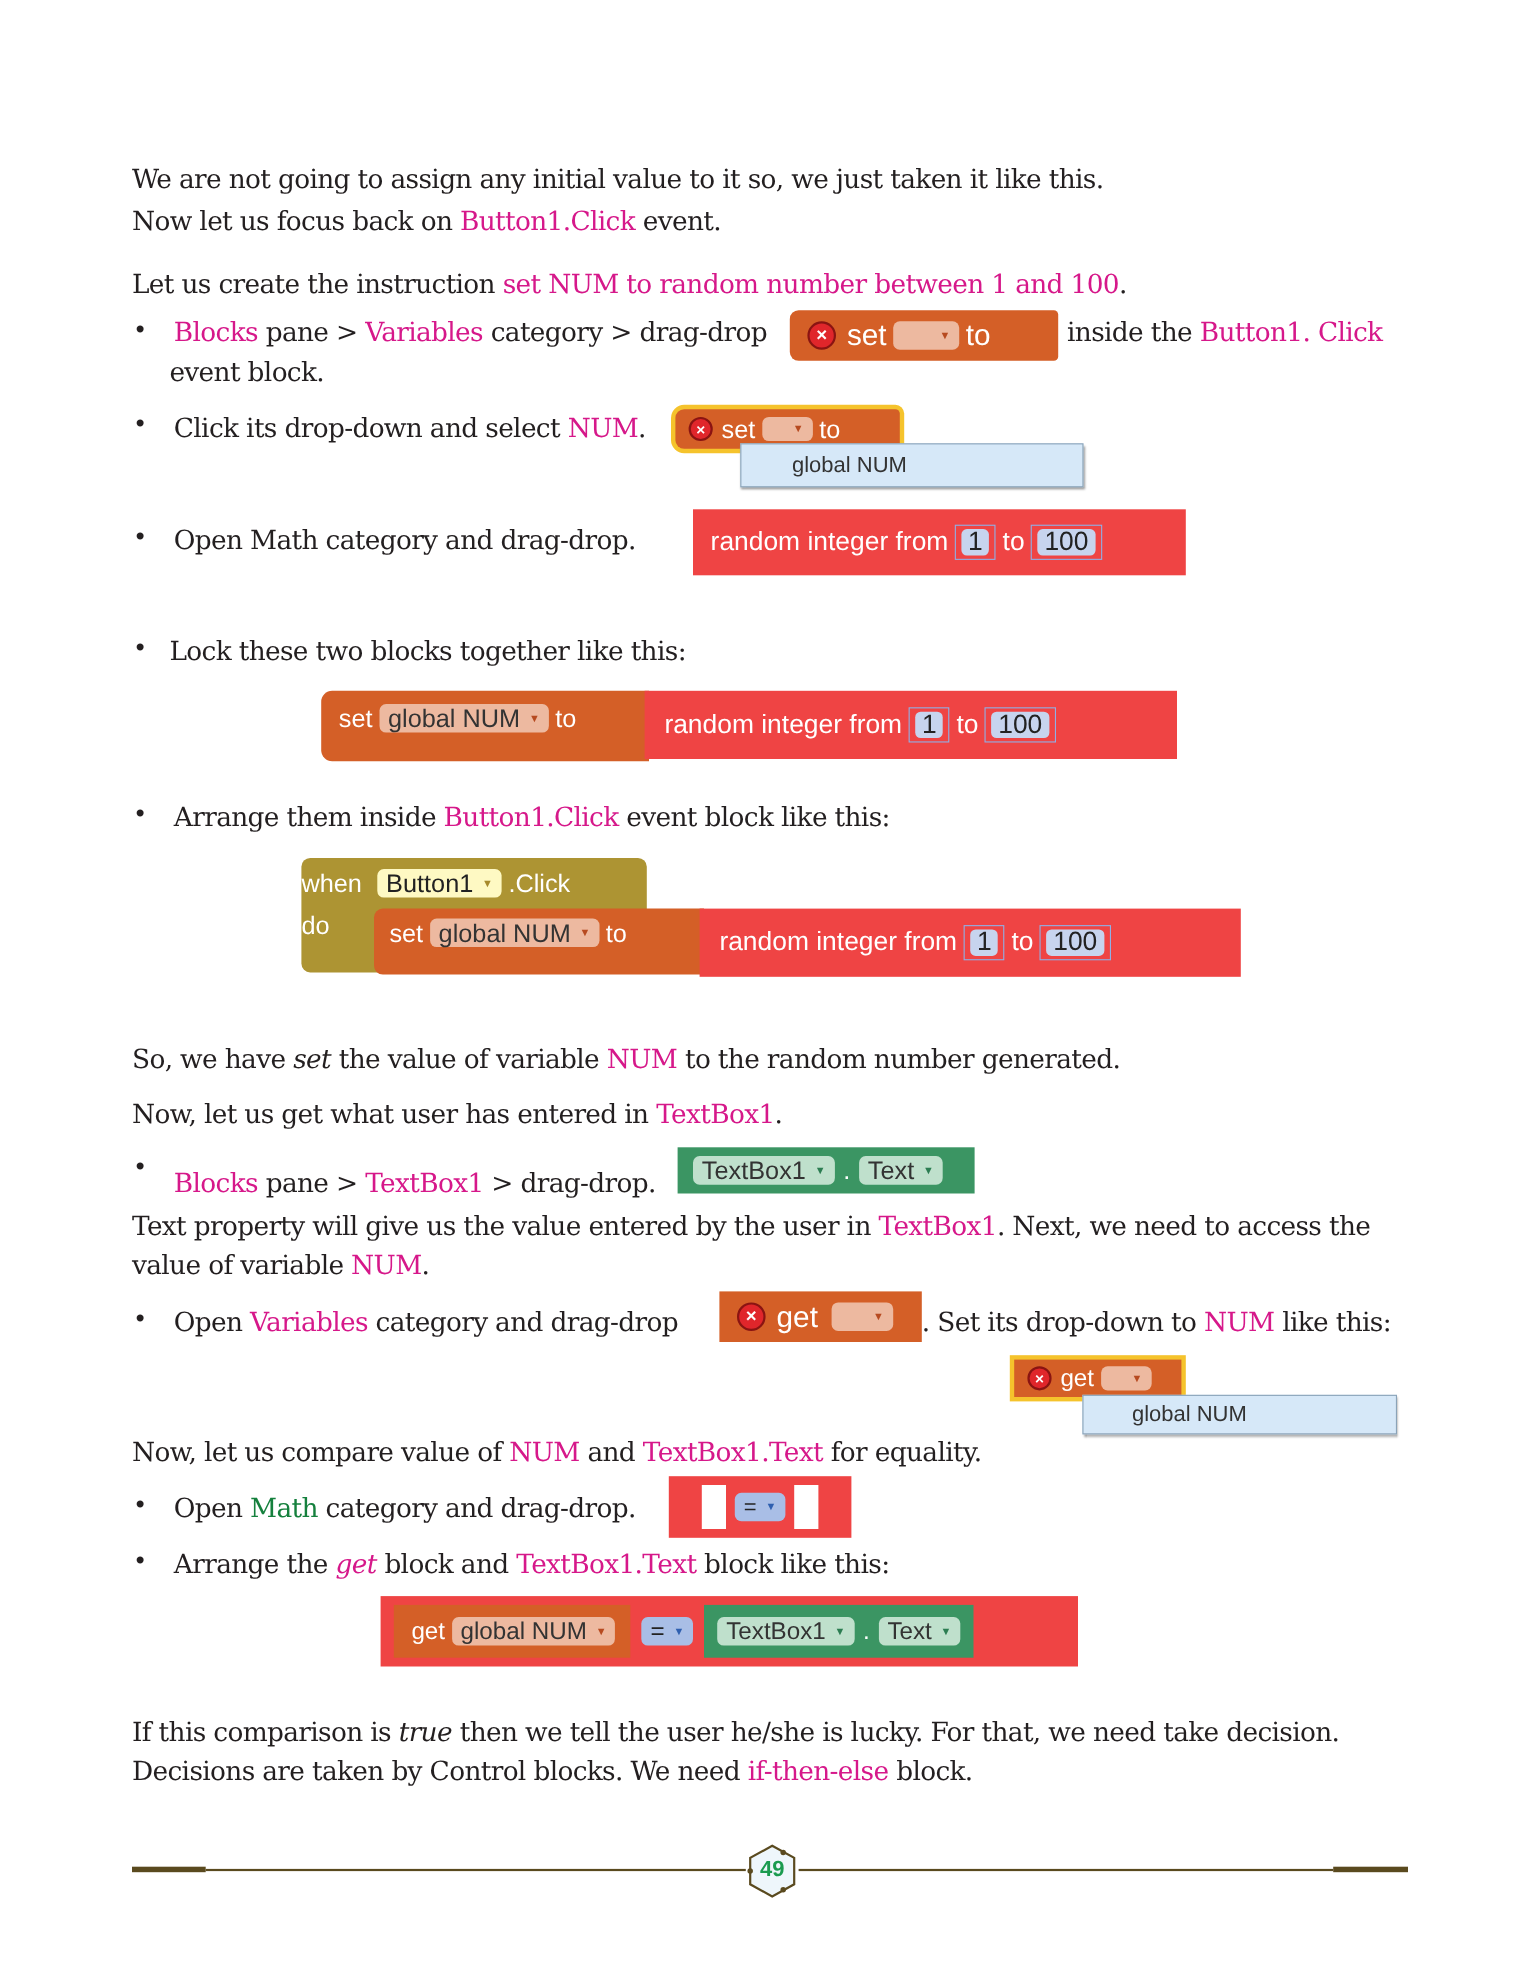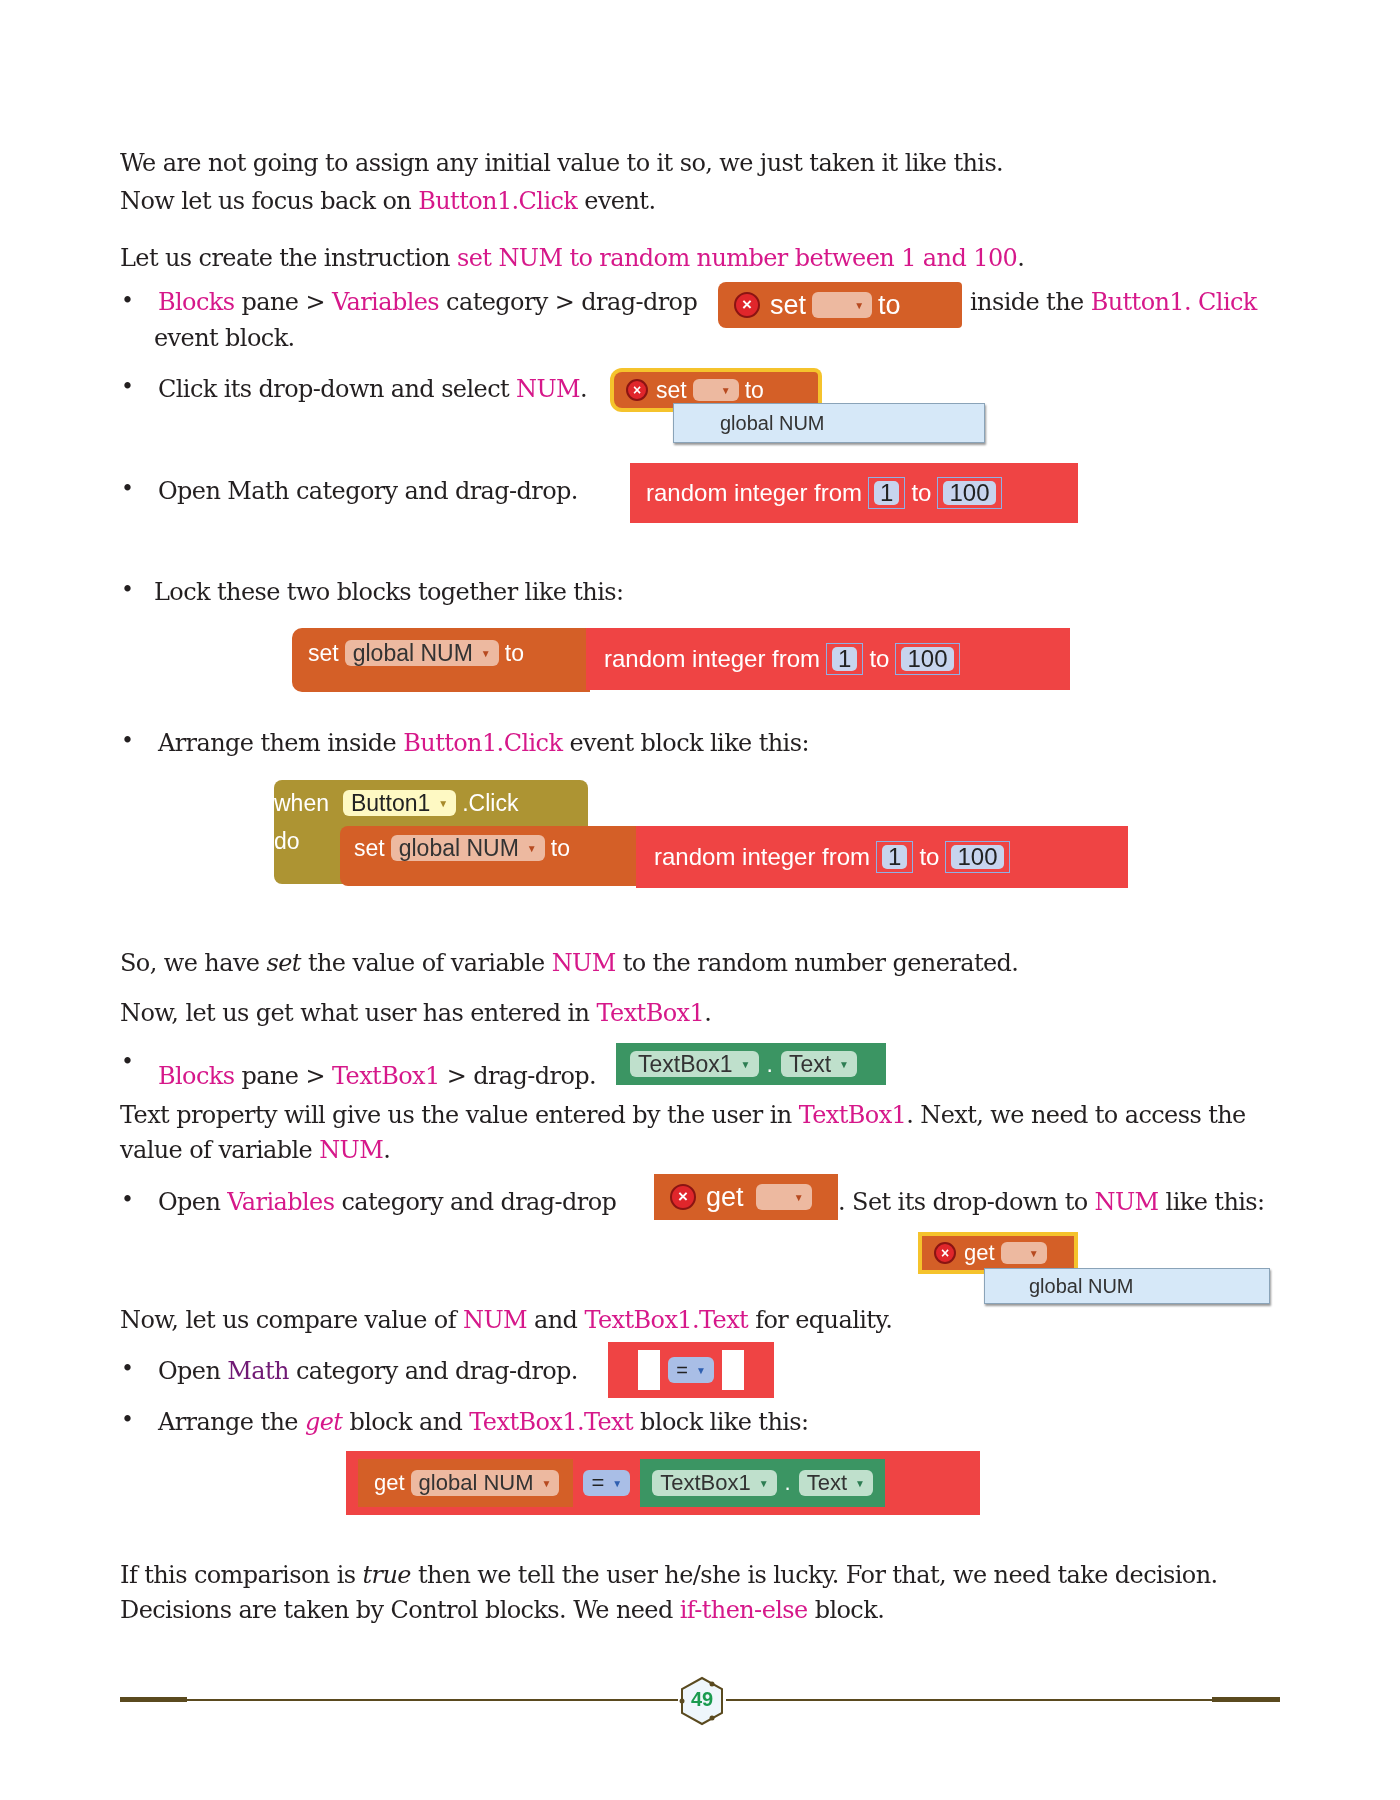--- a/index.html
+++ b/index.html
@@ -1,21 +1,21 @@
 <!DOCTYPE html>
 <html><head>
 <meta charset="utf-8">
 <style>
   html, body { margin:0; padding:0; background:#ffffff; }
   body { width:1400px; height:1800px; position:relative; overflow:hidden;
          font-family:"DejaVu Serif", "Liberation Serif", serif; color:#231f20; }
   .line { position:absolute; left:120px; font-size:24px; line-height:30px; white-space:nowrap; letter-spacing:-0.6px; }
   .bul { position:absolute; left:121px; font-size:22px; }
   .pk { color:#d6188a; }
-  .mv { color:#701a75; }
+  .mv { color:#15803d; }
   .it { font-style:italic; }
   
   .blk { position:absolute; font-family:"Liberation Sans", sans-serif; color:#fff; display:flex; align-items:center; box-sizing:border-box; white-space:nowrap; }
   .orange { background:#d45f27; }
   .blue { background:#ef4444; }
   .green { background:#3b9563; }
   .olive { background:#ad9433; }
   .hl { box-shadow:0 0 0 4px #f5c32c; }
   .dd { display:inline-flex; align-items:center; background:#edb9a0; color:#333; border-radius:6px; padding:0 8px; height:26px; margin:0 6px; }
   .dd .tri { font-size:10px; margin-left:8px; color:#b74a20; }

